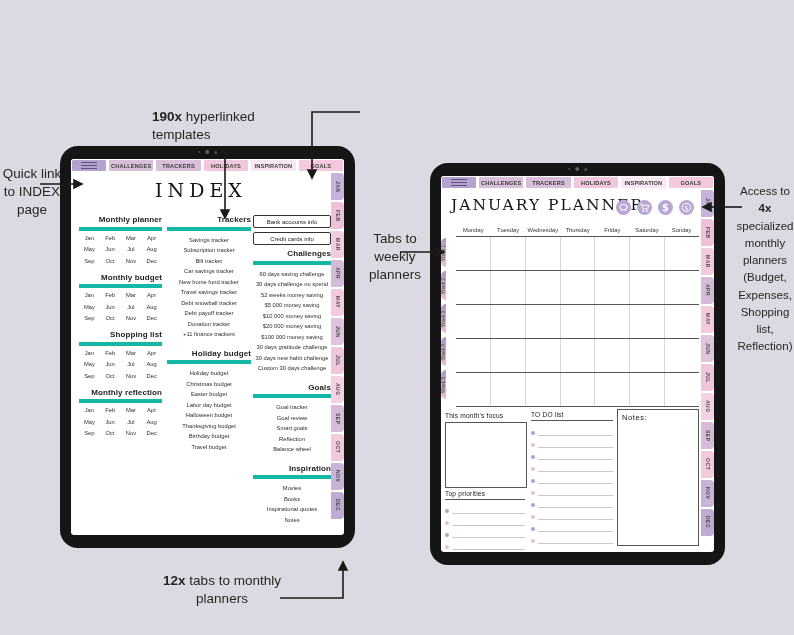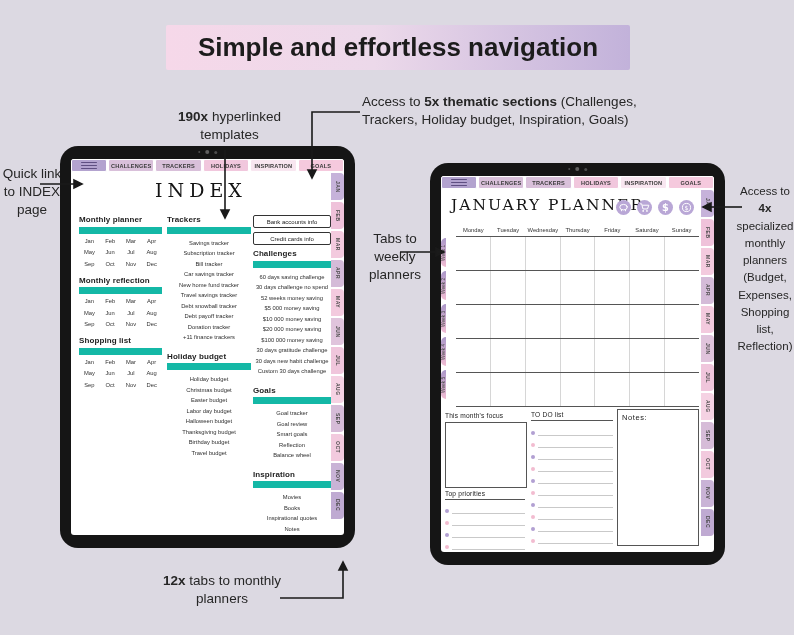--- a/index.html
+++ b/index.html
@@ -8,21 +8,21 @@
 
   
   .banner{position:absolute;left:166px;top:25px;width:464px;height:45px;
     background:linear-gradient(90deg,#f6d8e9 0%,#ecd9ea 45%,#c2b2da 100%);
     display:flex;align-items:center;justify-content:center;
     font-size:26px;font-weight:bold;color:#1c1c1c;border-radius:2px;}
 
   
   .ann{position:absolute;color:#262626;font-size:13.5px;line-height:1.35;}
   .ann b{font-weight:bold;}
-  .ann-templates{left:152px;top:108px;width:155px;text-align:center;}
+  .ann-templates{left:152px;top:108px;width:155px;text-align:left;}
   .ann-thematic{left:362px;top:93px;width:310px;text-align:left;}
   .ann-quicklink{left:2px;top:165px;width:60px;text-align:center;}
   .ann-weekly{left:356px;top:230px;width:78px;text-align:center;}
   .ann-specialized{left:736px;top:183px;width:58px;text-align:center;font-size:11.5px;line-height:1.5;}
   .ann-12x{left:162px;top:572px;width:120px;text-align:center;}
 
   .connectors{position:absolute;left:0;top:0;z-index:6;pointer-events:none;}
 
   
   .tablet{position:absolute;width:295px;height:402px;background:#151515;border-radius:18px;
@@ -53,22 +53,22 @@
     font-size:5px;font-weight:bold;color:#4a4a4a;writing-mode:vertical-rl;letter-spacing:0.5px;}
 
   
   .index-title{position:absolute;left:0;top:20px;width:260px;text-align:center;
     font-family:"DejaVu Serif",serif;font-weight:400;font-size:19px;letter-spacing:5px;color:#141414;}
   .col{position:absolute;top:56px;}
   .col-left{left:8px;width:83px;}
   .col-mid{left:96px;width:84px;}
   .col-right{left:182px;width:78px;}
   .isec{margin-bottom:9px;}
-  .isec-title{font-size:8px;font-weight:bold;color:#1e1e1e;text-align:left;
-    border-bottom:7px solid #14b8a6;padding-bottom:2.5px;margin-bottom:4px;letter-spacing:0.1px;}
+  .isec-title{font-size:8px;font-weight:bold;color:#1e1e1e;text-align:right;
+    border-bottom:4px solid #14b8a6;padding-bottom:2.5px;margin-bottom:4px;letter-spacing:0.1px;}
   .mgrid{display:grid;grid-template-columns:repeat(4,1fr);row-gap:5.5px;text-align:center;
     font-size:5.8px;color:#333;}
   .ilist{text-align:center;}
   .ilink{font-size:5.8px;color:#2e2e2e;line-height:10.5px;}
   .ibox{border:1px solid #333;border-radius:2px;text-align:center;font-size:6px;color:#222;
     padding:2.5px 0;margin-bottom:4px;}
 
   
   .jan-title{position:absolute;left:10px;top:20px;font-family:"DejaVu Serif",serif;font-weight:400;
     font-size:15.5px;letter-spacing:2px;color:#141414;white-space:nowrap;}
@@ -94,27 +94,23 @@
   .dot{width:4px;height:4px;border-radius:50%;margin:0 3px 1px 0;flex:none;}
   .wline{flex:1;border-bottom:0.8px solid #c9c9c9;height:10px;}
   #todo-lines{left:90px;top:248px;width:82px;}
   #priority-lines{left:4px;top:326px;width:80px;}
 </style>
 </head>
 <body>
 
 <div class="page">
 
-  <div class="banner">
-    <span>Simple and effortless navigation</span>
-  </div>
 
   <div class="ann ann-templates"><b>190x</b><span> hyperlinked templates</span></div>
 
-  <div class="ann ann-thematic"><span>Access to </span><b>5x thematic sections</b><span> (Challenges, Trackers, Holiday budget, Inspiration, Goals)</span></div>
 
   <div class="ann ann-quicklink">Quick link to INDEX page</div>
 
   <div class="ann ann-weekly">Tabs to weekly planners</div>
 
   <div class="ann ann-specialized"><span>Access to </span><b>4x</b><span> specialized monthly planners (Budget, Expenses, Shopping list, Reflection)</span></div>
 
   <div class="ann ann-12x"><b>12x</b><span> tabs to monthly planners</span></div>
 
   <svg class="connectors" width="794" height="635">
@@ -184,38 +180,55 @@
               <span class="mlink">Jun</span>
               <span class="mlink">Jul</span>
               <span class="mlink">Aug</span>
               <span class="mlink">Sep</span>
               <span class="mlink">Oct</span>
               <span class="mlink">Nov</span>
               <span class="mlink">Dec</span>
             </div>
           </div>
           <div class="isec">
-            <div class="isec-title">Monthly reflection</div>
+            <div class="isec-title">Monthly budget</div>
             <div class="mgrid">
               <span class="mlink">Jan</span>
               <span class="mlink">Feb</span>
               <span class="mlink">Mar</span>
               <span class="mlink">Apr</span>
               <span class="mlink">May</span>
               <span class="mlink">Jun</span>
               <span class="mlink">Jul</span>
               <span class="mlink">Aug</span>
               <span class="mlink">Sep</span>
               <span class="mlink">Oct</span>
               <span class="mlink">Nov</span>
               <span class="mlink">Dec</span>
             </div>
           </div>
           <div class="isec">
             <div class="isec-title">Shopping list</div>
+            <div class="mgrid">
+              <span class="mlink">Jan</span>
+              <span class="mlink">Feb</span>
+              <span class="mlink">Mar</span>
+              <span class="mlink">Apr</span>
+              <span class="mlink">May</span>
+              <span class="mlink">Jun</span>
+              <span class="mlink">Jul</span>
+              <span class="mlink">Aug</span>
+              <span class="mlink">Sep</span>
+              <span class="mlink">Oct</span>
+              <span class="mlink">Nov</span>
+              <span class="mlink">Dec</span>
+            </div>
+          </div>
+          <div class="isec">
+            <div class="isec-title">Monthly reflection</div>
             <div class="mgrid">
               <span class="mlink">Jan</span>
               <span class="mlink">Feb</span>
               <span class="mlink">Mar</span>
               <span class="mlink">Apr</span>
               <span class="mlink">May</span>
               <span class="mlink">Jun</span>
               <span class="mlink">Jul</span>
               <span class="mlink">Aug</span>
               <span class="mlink">Sep</span>

